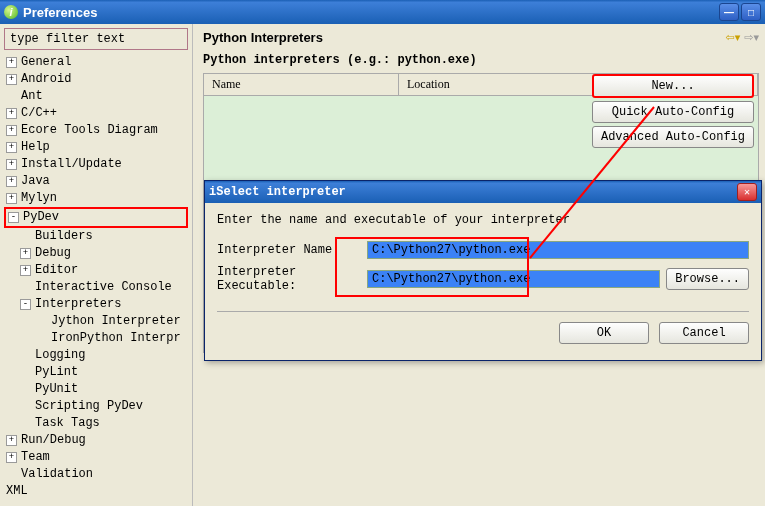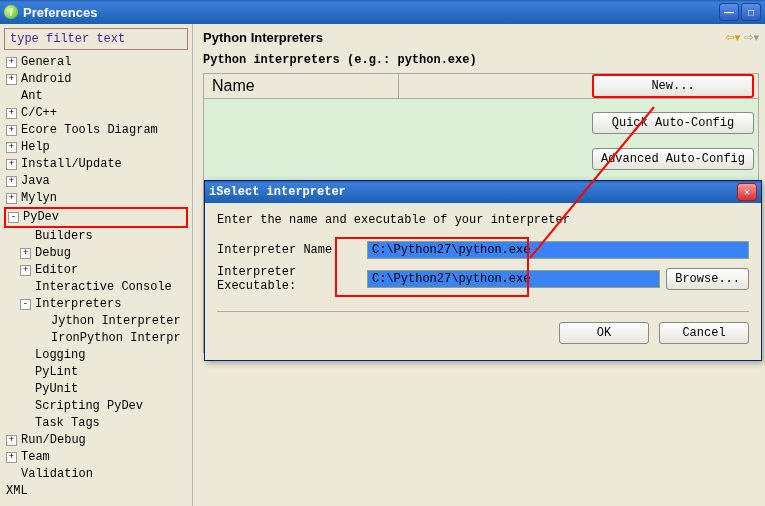--- a/index.html
+++ b/index.html
@@ -7,21 +7,21 @@
 
 
 .titlebar { background: linear-gradient(to bottom, #1a5fb4, #3d7fd8 10%, #1a5fb4); height: 24px; display: flex; align-items: center; padding: 0 4px; color: white; font-weight: bold; font-size: 13px; }
 .titlebar .icon-circle { width: 14px; height: 14px; border-radius: 50%; background: radial-gradient(circle at 35% 35%, #d6f78f, #4db520); display: inline-flex; align-items: center; justify-content: center; margin-right: 5px; color: #fff; font-size: 11px; font-weight: bold; font-style: italic; }
 .titlebar .win-btns { margin-left: auto; display: flex; gap: 2px; }
 .titlebar .win-btn { width: 20px; height: 18px; background: linear-gradient(to bottom, #5a8fe8, #2d5fc4); border: 1px solid #1a4590; border-radius: 3px; display: flex; align-items: center; justify-content: center; color: white; font-size: 10px; }
 
 
 .main { display: flex; height: calc(100% - 24px); }
 .sidebar { width: 193px; border-right: 1px solid #bbb; background: #ece9d8; padding: 4px; }
-.filter-box { border: 1px solid #b07788; padding: 3px 5px; color: #4c1d95; font-family: "Courier New", monospace; font-size: 12px; margin-bottom: 4px; background: #ece9d8; }
+.filter-box { border: 1px solid #b07788; padding: 3px 5px; color: #000000; font-family: "Courier New", monospace; font-size: 12px; margin-bottom: 4px; background: #ece9d8; }
 
 
 .tree { font-family: "Courier New", monospace; font-size: 12px; color: #000; line-height: 17px; }
 .tree-row { display: flex; align-items: center; white-space: nowrap; cursor: default; padding-left: 2px; }
 .tree-row .exp { width: 11px; height: 11px; border: 1px solid #9a9a9a; display: inline-flex; align-items: center; justify-content: center; font-size: 9px; line-height: 1; margin-right: 4px; background: #fff; color: #000; }
 .tree-row .spacer { width: 15px; display: inline-block; }
 .indent-1 { padding-left: 16px; }
 .indent-2 { padding-left: 32px; }
 .highlight-box { border: 2px solid red; }
 
@@ -30,24 +30,24 @@
 .header-row { display: flex; align-items: center; margin-bottom: 8px; gap: 44px; }
 .header-title { font-weight: bold; font-size: 13px; }
 .nav-arrows { margin-left: auto; display: flex; gap: 4px; align-items: center; }
 .arrow-btn { display: inline-flex; align-items: center; font-size: 11px; }
 .arrow-left { color: #caa000; }
 .arrow-right { color: #999; }
 
 .desc-text { font-family: "Courier New", monospace; font-size: 12px; margin-bottom: 6px; font-weight: bold; }
 .table-area { border: 1px solid #aaa; background: #dcefd7; position: relative; height: 280px; }
 .table-header { display: flex; background: #ece9d8; border-bottom: 1px solid #aaa; }
-.th { padding: 3px 8px; border-right: 1px solid #aaa; font-family: Liberation Sans, sans-serif; font-size: 16px; }
+.th { padding: 3px 8px; border-right: 1px solid #aaa; font-family: Liberation Serif, serif; font-size: 12px; }
 .th-name { width: 195px; }
 .th-loc { flex: 1; }
-.side-buttons { position: absolute; right: 4px; top: 0; display: flex; flex-direction: column; gap: 14px; }
+.side-buttons { position: absolute; right: 4px; top: 0; display: flex; flex-direction: column; gap: 3px; }
 .btn { border: 1px solid #888; background: linear-gradient(to bottom, #fefefe, #e6e6de); padding: 3px 8px; font-family: "Courier New", monospace; font-size: 12px; min-width: 100px; text-align: center; cursor: pointer; border-radius: 3px; }
 .btn-new { border: 2px solid red; }
 
 
 .dialog { position: absolute; left: 204px; top: 180px; width: 558px; border: 1px solid #0a246a; background: #ece9d8; box-shadow: 2px 2px 6px rgba(0,0,0,0.3); z-index: 10; }
 .dialog-title { background: linear-gradient(to bottom, #1a5fb4, #3d7fd8 10%, #1a5fb4); height: 22px; display: flex; align-items: center; padding: 0 4px; color: white; font-weight: bold; font-family: "Courier New", monospace; font-size: 12px; }
 .dialog-title .close-btn { margin-left: auto; width: 20px; height: 18px; background: linear-gradient(to bottom, #f89999, #d83030); border: 1px solid #a02020; border-radius: 3px; display: flex; align-items: center; justify-content: center; color: white; font-size: 10px; font-weight: bold; }
 .dialog-body { padding: 10px 12px; font-family: "Courier New", monospace; font-size: 12px; }
 .dialog-msg { margin-bottom: 14px; }
 .form-row { display: flex; align-items: center; margin-bottom: 6px; }
@@ -191,20 +191,21 @@
       <span class="header-title">Python Interpreters</span>
       <div class="nav-arrows">
         <span class="arrow-btn arrow-left">⇦▾</span>
         <span class="arrow-btn arrow-right">⇨▾</span>
       </div>
     </div>
     <div class="desc-text">Python interpreters (e.g.: python.exe)</div>
     <div class="table-area">
       <div class="table-header">
         <div class="th th-name">Name</div>
+        <div class="th th-loc">Location</div>
       </div>
       <div class="side-buttons">
         <div class="btn btn-new">New...</div>
         <div class="btn">Quick Auto-Config</div>
         <div class="btn">Advanced Auto-Config</div>
       </div>
     </div>
   </div>
 </div>
 

